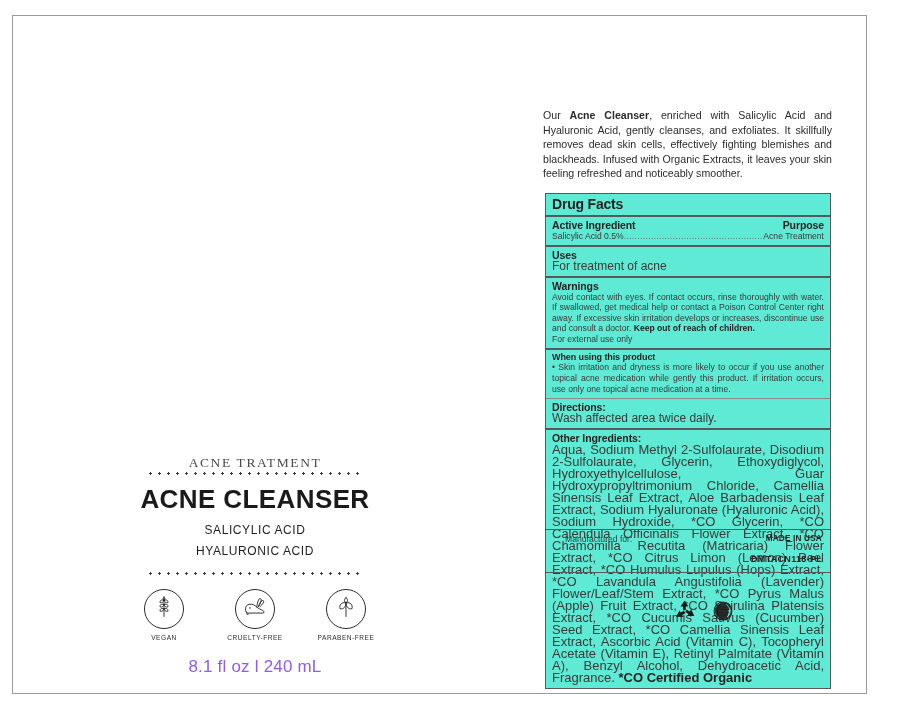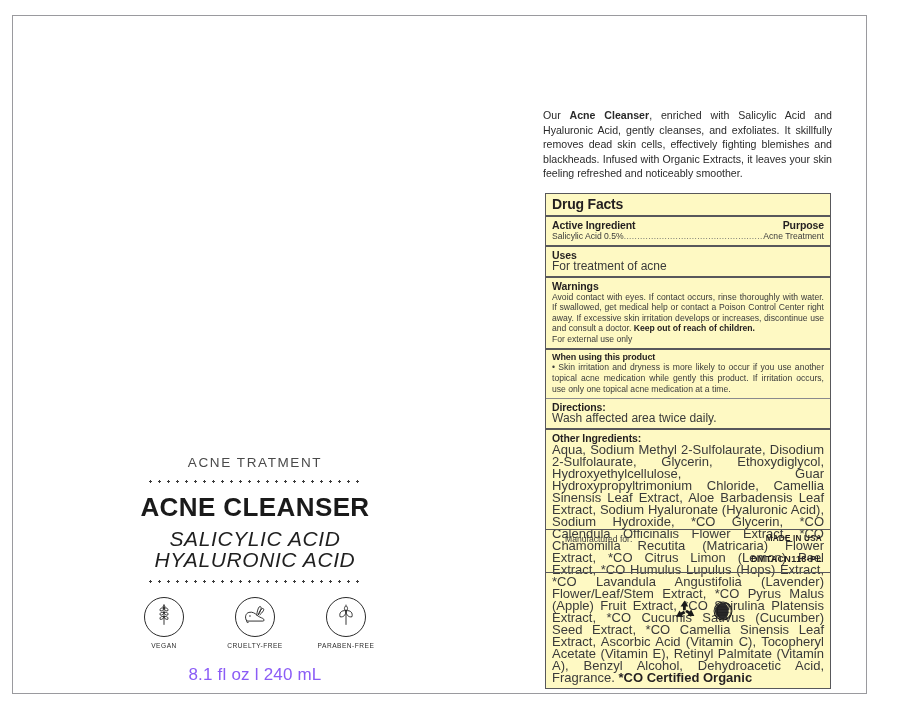--- a/index.html
+++ b/index.html
@@ -43,21 +43,21 @@
   .intro b { font-weight: bold; }
 
   
   .drug-facts {
     position: absolute;
     left: 545px;
     top: 193px;
     width: 286px;
     border: 1px solid #58585b;
     box-sizing: border-box;
-    background: #fef9c3;
+    background: #5eead4;
   }
   .df-pad { padding: 2px 6px 4px 6px; }
   .df-title {
     font-size: 14px;
     font-weight: bold;
     letter-spacing: -0.2px;
     padding: 2px 6px 3px 6px;
   }
   .rule-thick { border-top: 2.2px solid #58585b; }
   .rule-thin  { border-top: 1px solid #8a8a8d; }
@@ -152,43 +152,43 @@
     position: absolute;
     left: 60px;
     top: 455px;
     width: 390px;
     text-align: center;
   }
   .eyebrow {
     font-size: 13.5px;
     letter-spacing: 1.6px;
     color: #4a4a4a;
-    margin: 0 0 10px 0;
+    margin: 0 0 1px 0;
+    font-family: Liberation Serif, serif;
   }
   .dotline {
     width: 218px;
     height: 3px;
     margin: 0 auto;
     background-image: radial-gradient(circle, #3a3a3a 1.1px, transparent 1.2px);
     background-size: 9px 3px;
     background-repeat: repeat-x;
   }
   .product-name {
     font-size: 26px;
     font-weight: bold;
     letter-spacing: 0.4px;
     margin: 9px 0 5px 0;
     color: #1a1a1a;
   }
   .actives {
-    font-size: 21px;
+    font-size: 12px;
     letter-spacing: 0.6px;
     line-height: 21px;
     color: #1f1f1f;
-    font-style: italic;
   }
   .dotline-bottom { margin-top: 10px; }
 
   .badges {
     display: flex;
     justify-content: center;
     gap: 25px;
     margin-top: 14px;
   }
   .badge { text-align: center; width: 66px; }

